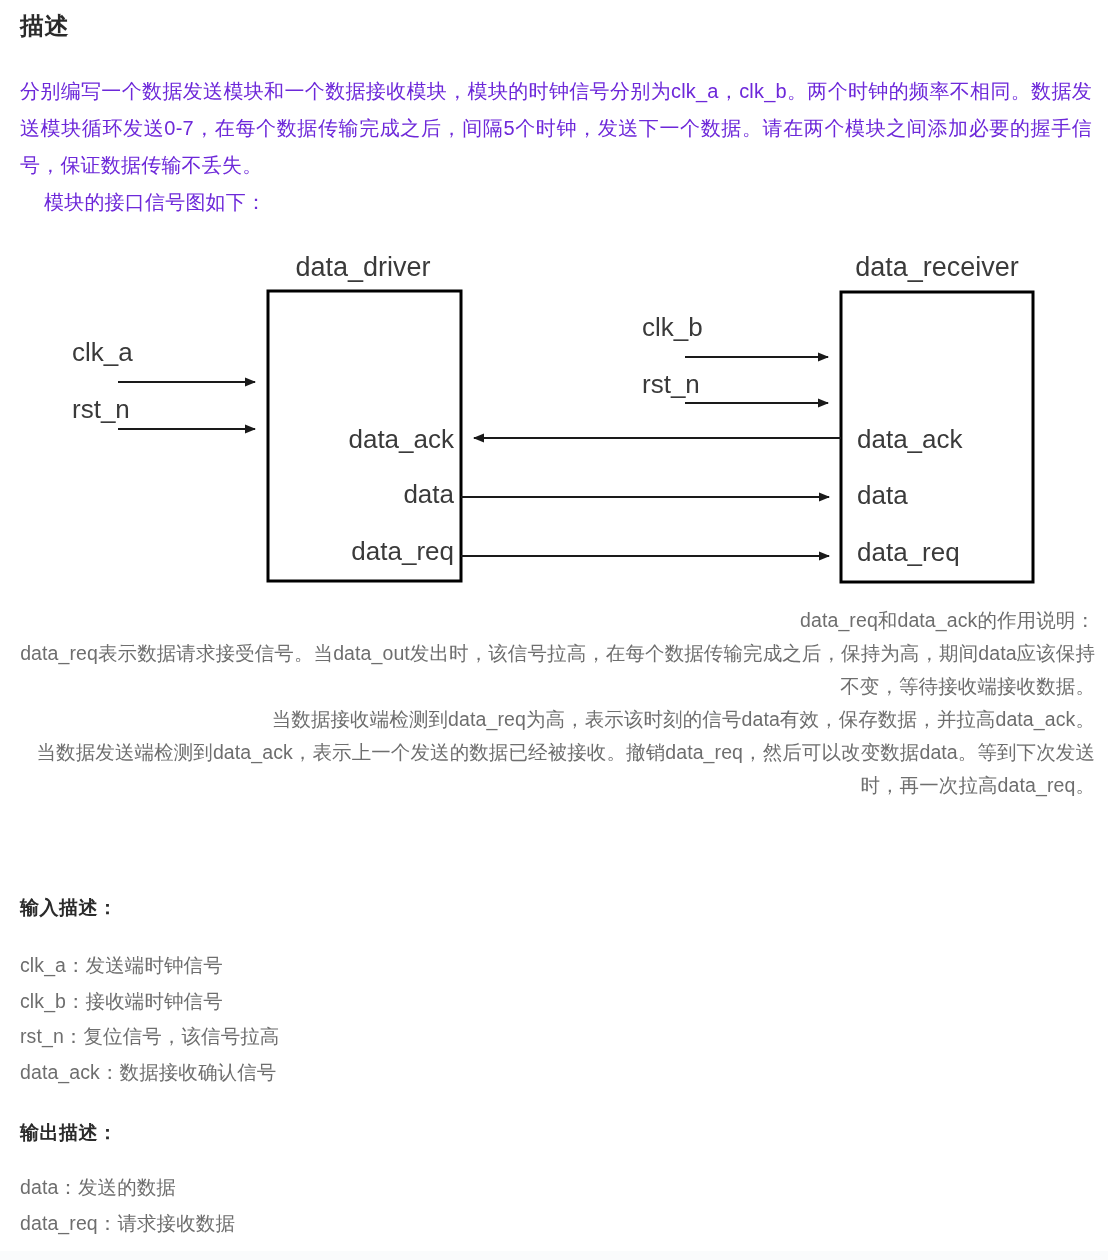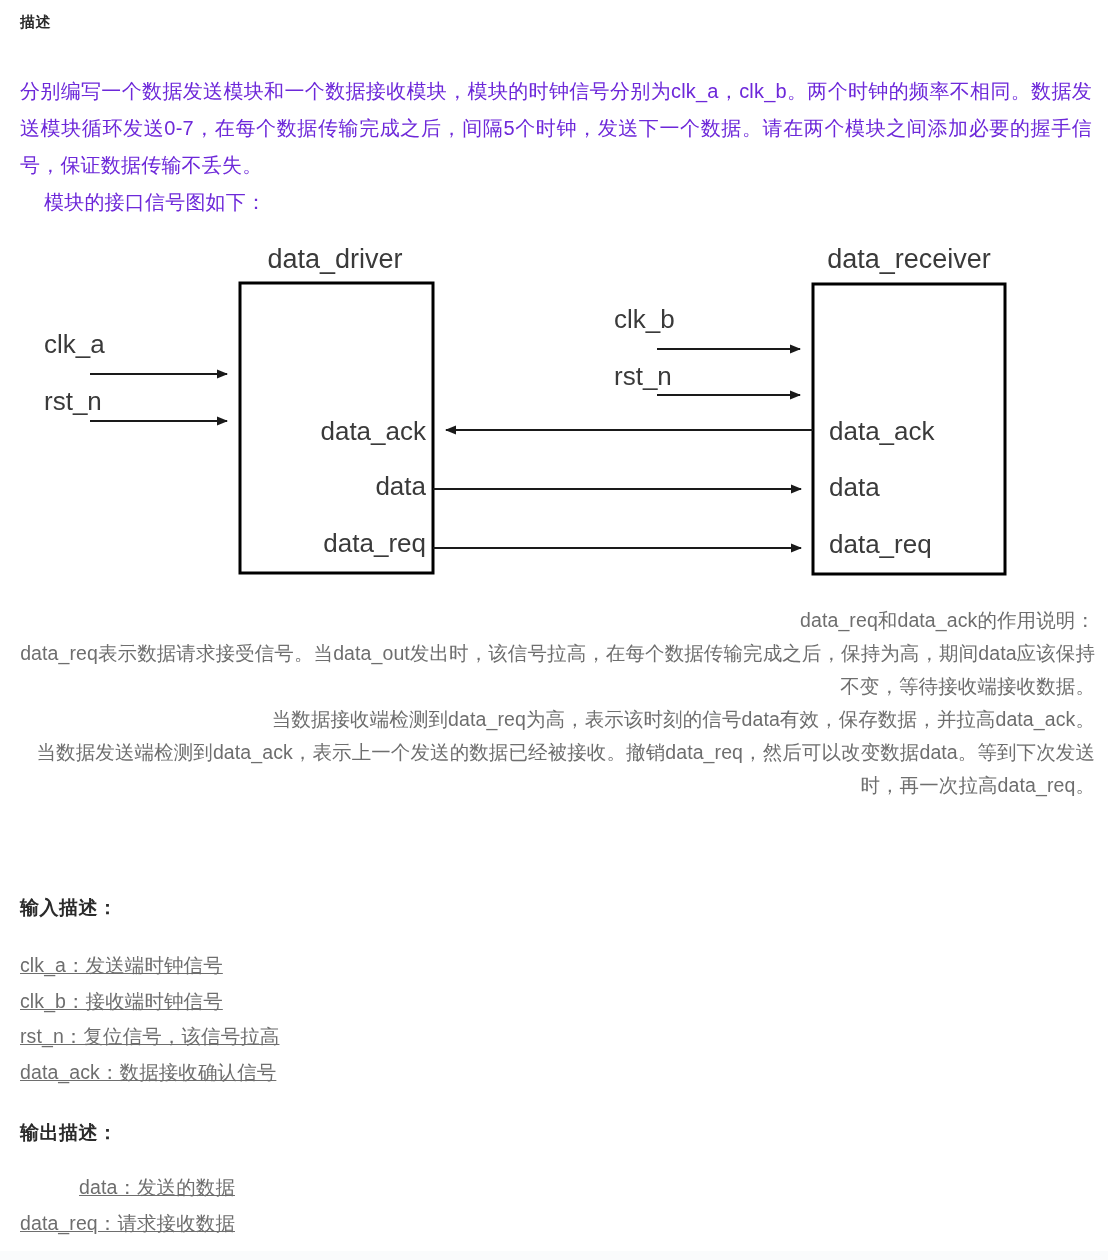--- a/index.html
+++ b/index.html
@@ -19,21 +19,21 @@
   .page {
     position: absolute;
     inset: 0;
     padding: 0;
   }
 
   
   .section-heading {
     position: absolute;
     left: 20px;
-    font-size: 15px;
+    font-size: 24px;
     font-weight: bold;
     color: #2b2b2b;
     letter-spacing: 0.5px;
     line-height: 1;
   }
   #heading-main { top: 14px; }
   #heading-input { top: 898px; font-size: 19px; }
   #heading-output { top: 1123px; font-size: 19px; }
 
   
@@ -72,30 +72,31 @@
 
   .list-block {
     position: absolute;
     left: 20px;
     color: #6e6e6e;
     font-size: 19.5px;
     line-height: 35.5px;
     letter-spacing: 0.1px;
   }
   #input-list { top: 948px; }
-  #output-list { top: 1170px; text-align: right; }
-  .list-line { white-space: nowrap; text-decoration: underline; }
+  #output-list { top: 1170px; }
+  .list-line { white-space: nowrap; }
 
   
   #diagram {
     position: absolute;
     left: 0;
-    top: 228px;
+    top: 236px;
     width: 916px;
     height: 360px;
+    padding-left: 28px;
   }
   #diagram svg { display: block; }
 
   .mod-title {
     font-family: "Liberation Sans", "DejaVu Sans", sans-serif;
     font-size: 27px;
     fill: #3a3a3a;
   }
   .port-label {
     font-family: "Liberation Sans", "DejaVu Sans", sans-serif;

